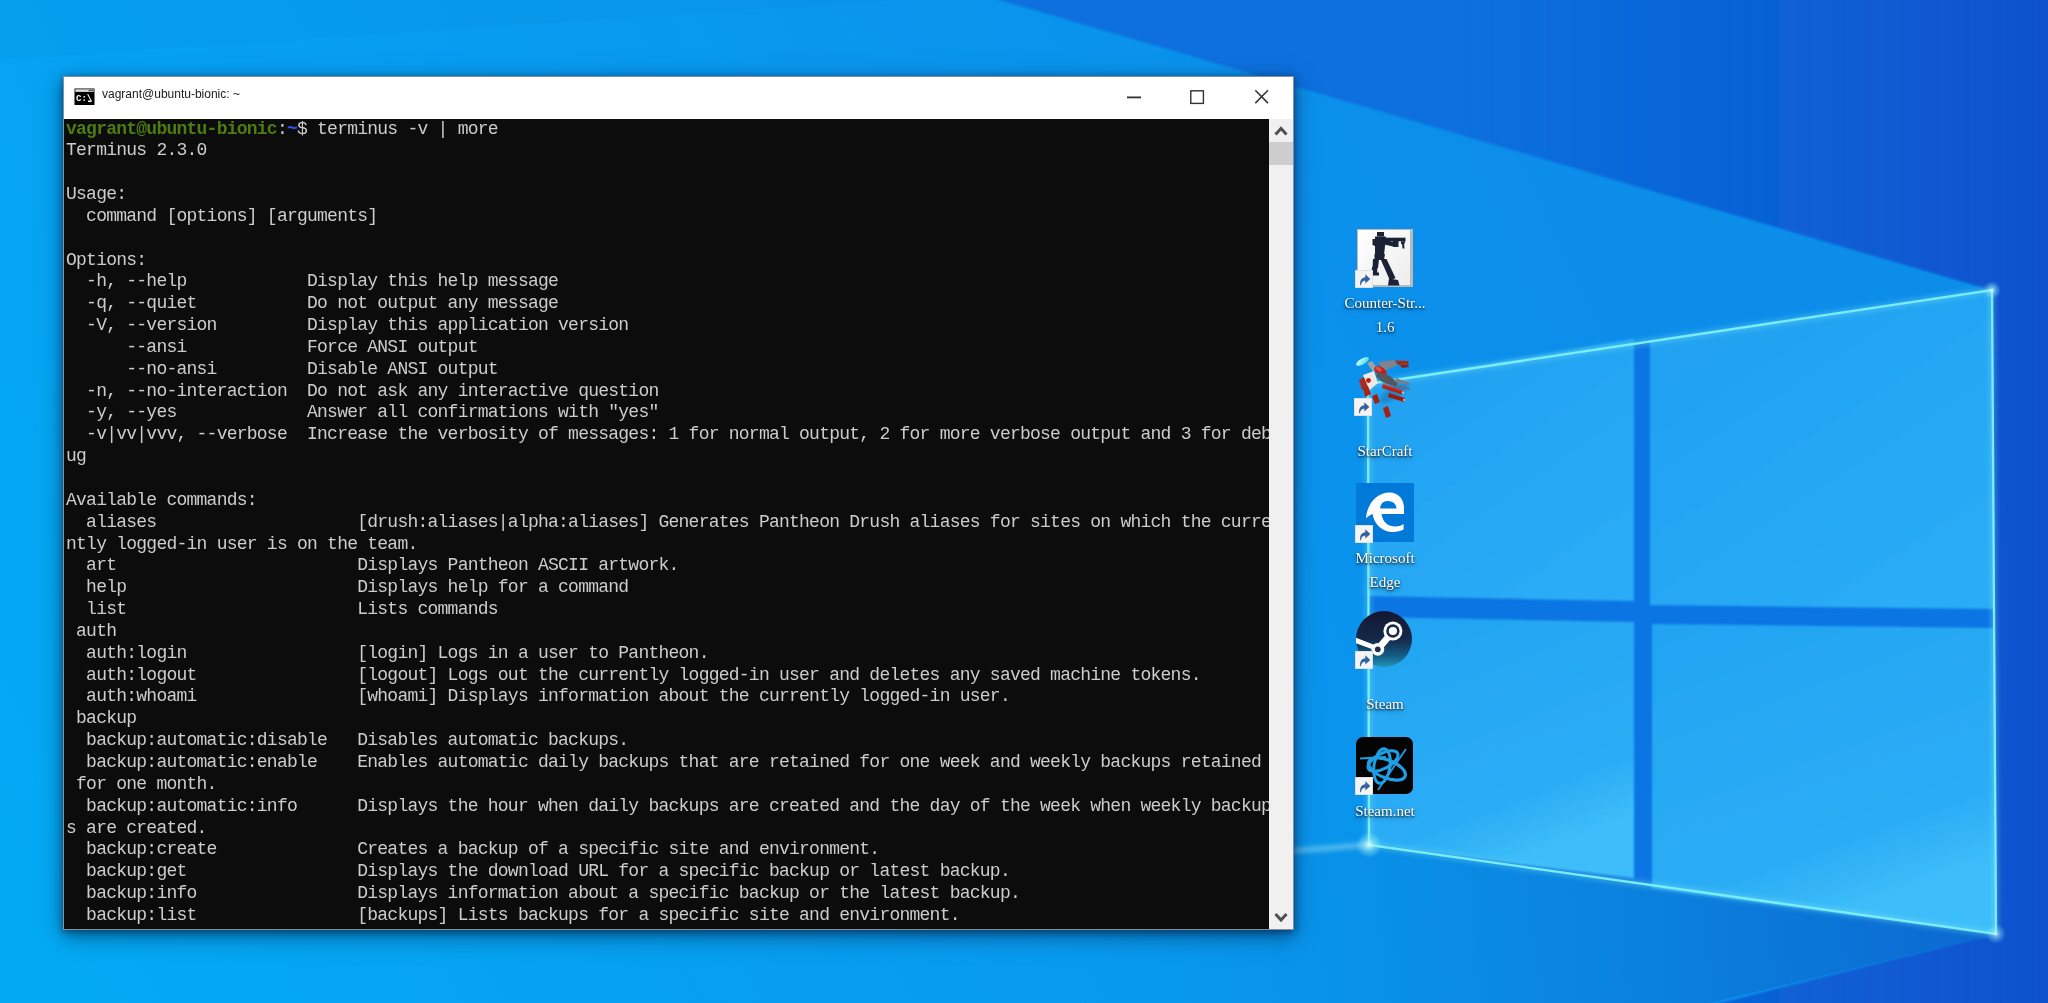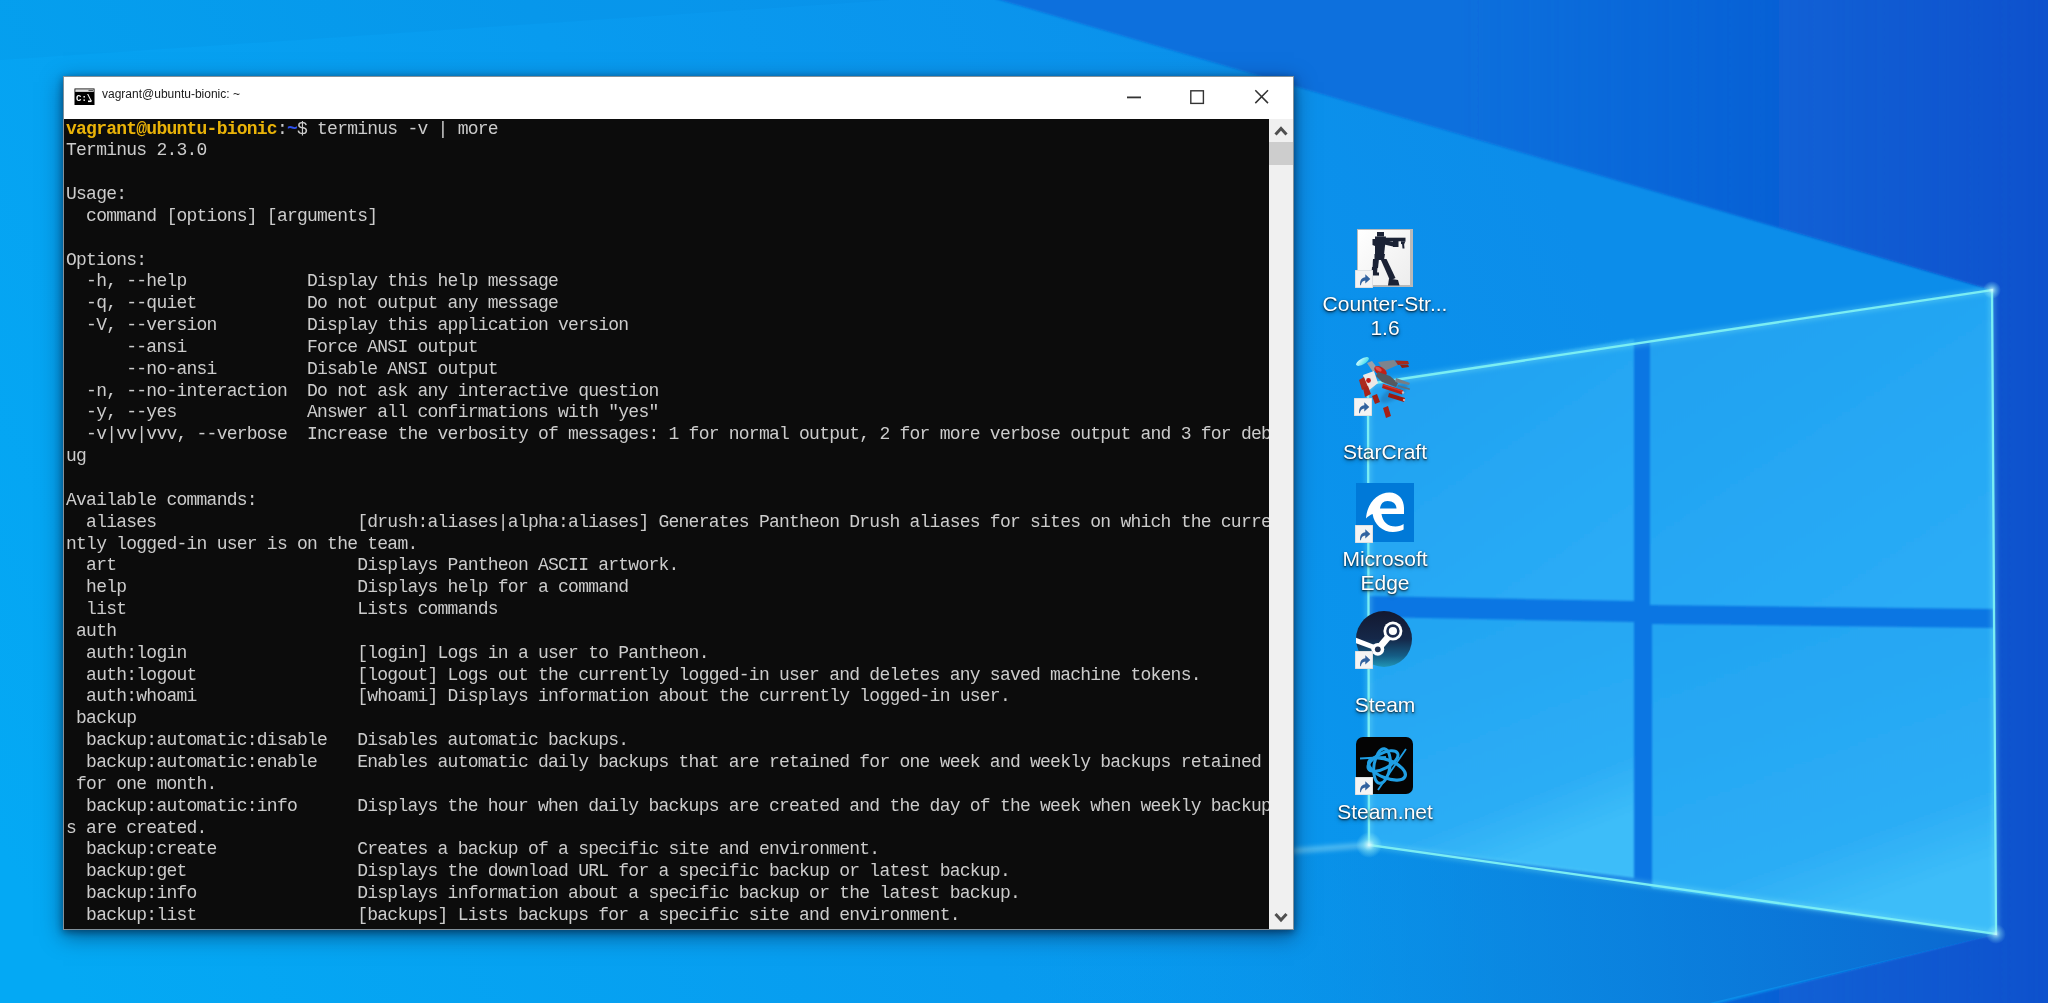--- a/index.html
+++ b/index.html
@@ -1,31 +1,31 @@
 <!DOCTYPE html>
 <html><head>
 <meta charset="utf-8">
 <style>
 html,body{margin:0;padding:0;width:2048px;height:1003px;overflow:hidden;background:#0f87de;}
 *{box-sizing:border-box;}
 #wall{position:absolute;left:0;top:0;}
 .icon{position:absolute;width:56px;}
 .sc{position:absolute;width:18px;height:18px;}
 .lbl{position:absolute;left:-47px;width:150px;text-align:center;color:#fff;
- font-family:Liberation Sans, sans-serif;font-size:21px;line-height:23.5px;
+ font-family:Liberation Serif, serif;font-size:15px;line-height:23.5px;
  text-shadow:0 1px 2px rgba(0,0,0,.85),0 2px 4px rgba(0,0,0,.4);}
 #term{position:absolute;left:63px;top:76px;width:1231px;height:854px;background:#0c0c0c;
  border:1px solid #82919b;box-shadow:0 6px 20px rgba(0,15,45,.5),0 2px 7px rgba(0,10,30,.45);}
 #tbar{position:absolute;left:0;top:0;width:1229px;height:42px;background:#ffffff;}
 #ttitle{position:absolute;left:38px;top:10px;font-family:Liberation Sans, sans-serif;
  font-size:12px;color:#1a1a1a;}
 #tbtns{position:absolute;left:0;top:0;}
 #tpre{position:absolute;left:2px;top:41.5px;margin:0;font-family:"Liberation Mono",monospace;
  font-size:18px;line-height:21.85px;letter-spacing:-0.76px;color:#cccccc;white-space:pre;}
-.gr{color:#eab308;font-weight:bold;}
+.gr{color:#4d7c0f;font-weight:bold;}
 .bl{color:#3053f0;font-weight:bold;}
 #sbar{position:absolute;left:1205px;top:42px;width:24px;height:810px;background:#f0f0f0;}
 #sthumb{position:absolute;left:0;top:23px;width:24px;height:23px;background:#cdcdcd;}
 </style>
 </head>
 <body>
 <svg id="wall" width="2048" height="1003" viewBox="0 0 2048 1003">
  <defs>
   <linearGradient id="gBase" gradientUnits="userSpaceOnUse" x1="0" y1="850" x2="1520" y2="120">
    <stop offset="0" stop-color="#04a9f4"></stop>

